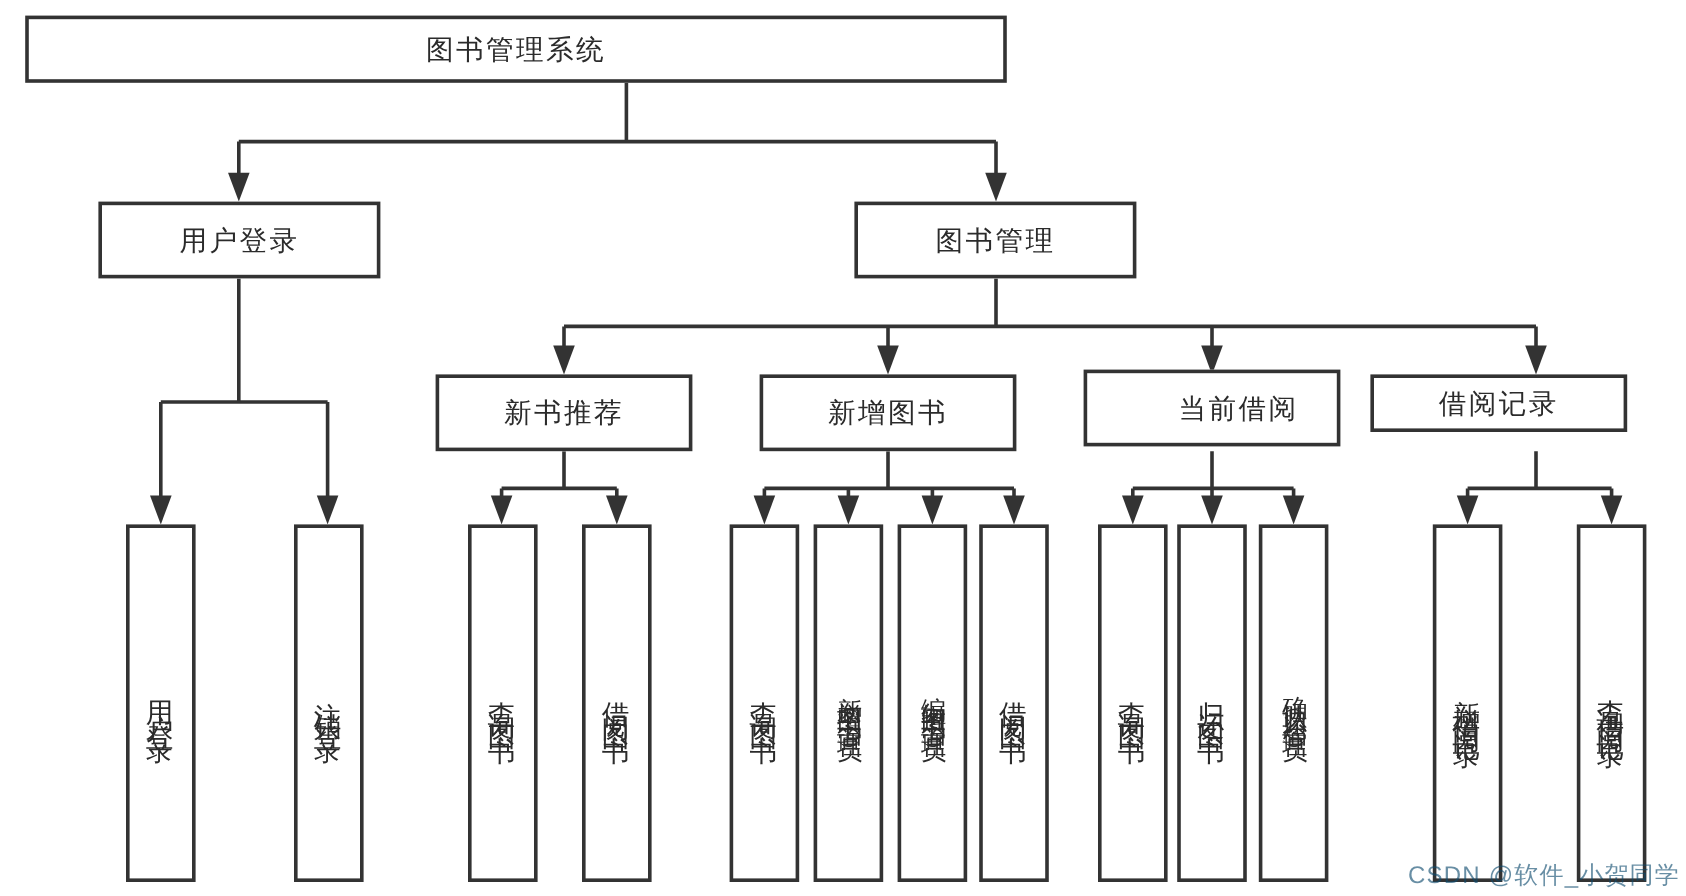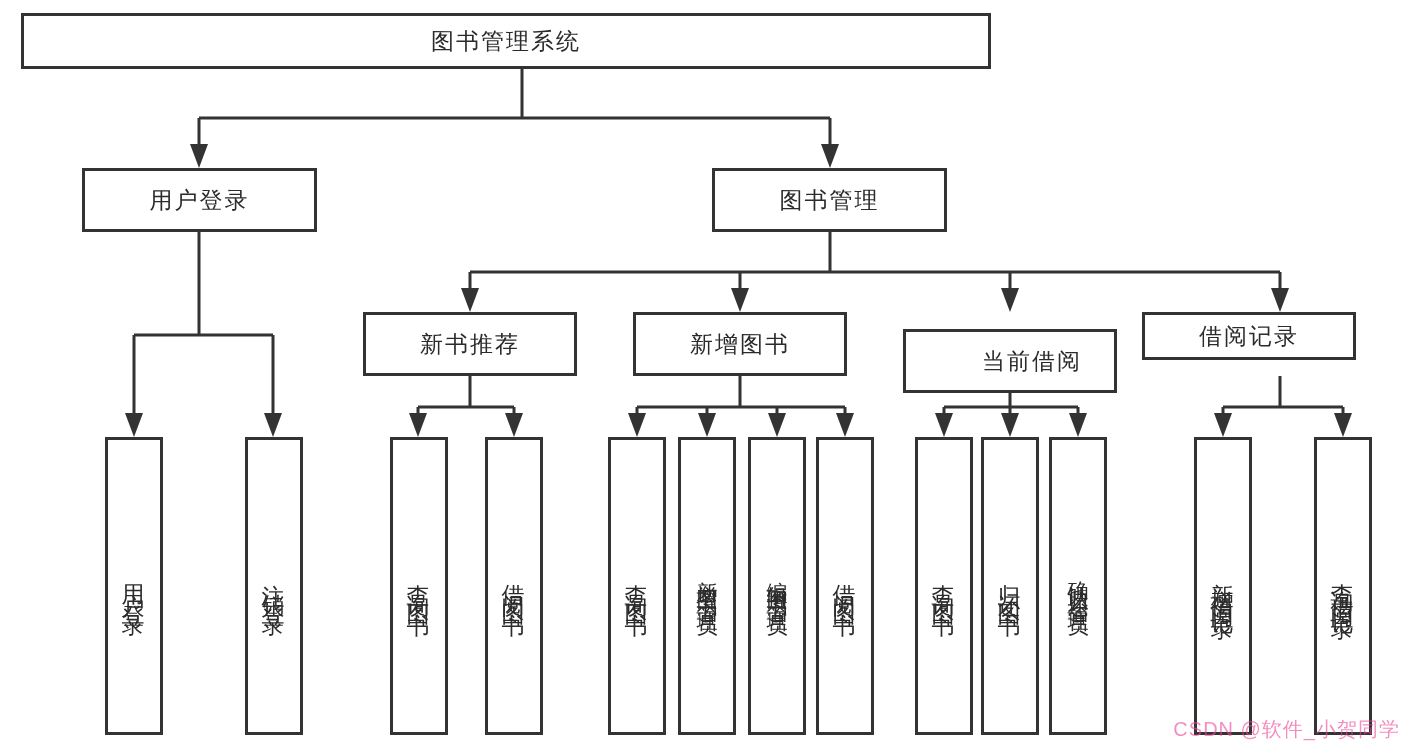--- a/index.html
+++ b/index.html
@@ -79,43 +79,43 @@
       <polygon points="1001,413 1019,413 1010,437" fill="#333333"></polygon>
       <polygon points="1069,413 1087,413 1078,437" fill="#333333"></polygon>
     </g>
     <g>
       <path d="M1280 376 V407 M1223 407 H1343 M1223 407 V425 M1343 407 V425" stroke="#333333"></path>
       <polygon points="1214,413 1232,413 1223,437" fill="#333333"></polygon>
       <polygon points="1334,413 1352,413 1343,437" fill="#333333"></polygon>
     </g>
   </svg>
 
-  <div class="node" style="left:21px;top:13px;width:970px;height:56px;">图书管理系统</div>
+  <div class="node" style="left:21px;top:13px;width:818px;height:56px;">图书管理系统</div>
 
   <div class="node" style="left:82px;top:168px;width:235px;height:64px;">用户登录</div>
   <div class="node" style="left:712px;top:168px;width:235px;height:64px;text-align:right;">图书管理</div>
 
   <div class="node" style="left:363px;top:312px;width:214px;height:64px;">新书推荐</div>
   <div class="node" style="left:633px;top:312px;width:214px;height:64px;">新增图书</div>
-  <div class="node" style="left:903px;top:329px;width:214px;height:64px;padding-left:44px;">当前借阅</div>
+  <div class="node" style="left:903px;top:308px;width:214px;height:64px;padding-left:44px;">当前借阅</div>
   <div class="node" style="left:1142px;top:312px;width:214px;height:48px;">借阅记录</div>
 
   <div class="leaf" style="left:105px;">用户登录</div>
   <div class="leaf" style="left:245px;">注销登录</div>
 
   <div class="leaf" style="left:390px;">查询图书</div>
   <div class="leaf" style="left:485px;">借阅图书</div>
 
   <div class="leaf" style="left:608px;">查询图书</div>
   <div class="leaf tight" style="left:678px;">新增图书（管理员）</div>
   <div class="leaf tight" style="left:748px;">编辑图书（管理员）</div>
   <div class="leaf" style="left:816px;">借阅图书</div>
 
   <div class="leaf" style="left:915px;">查询图书</div>
   <div class="leaf" style="left:981px;">归还图书</div>
   <div class="leaf tight" style="left:1049px;">确认归还（管理员）</div>
 
   <div class="leaf mid" style="left:1194px;">新增借阅记录</div>
   <div class="leaf mid" style="left:1314px;">查询借阅记录</div>
 
-  <div class="watermark" style="color: #ec4899;">CSDN @软件_小贺同学</div>
+  <div class="watermark" style="color: #0c4a6e;">CSDN @软件_小贺同学</div>
 
 </div>
 
 </body></html>

